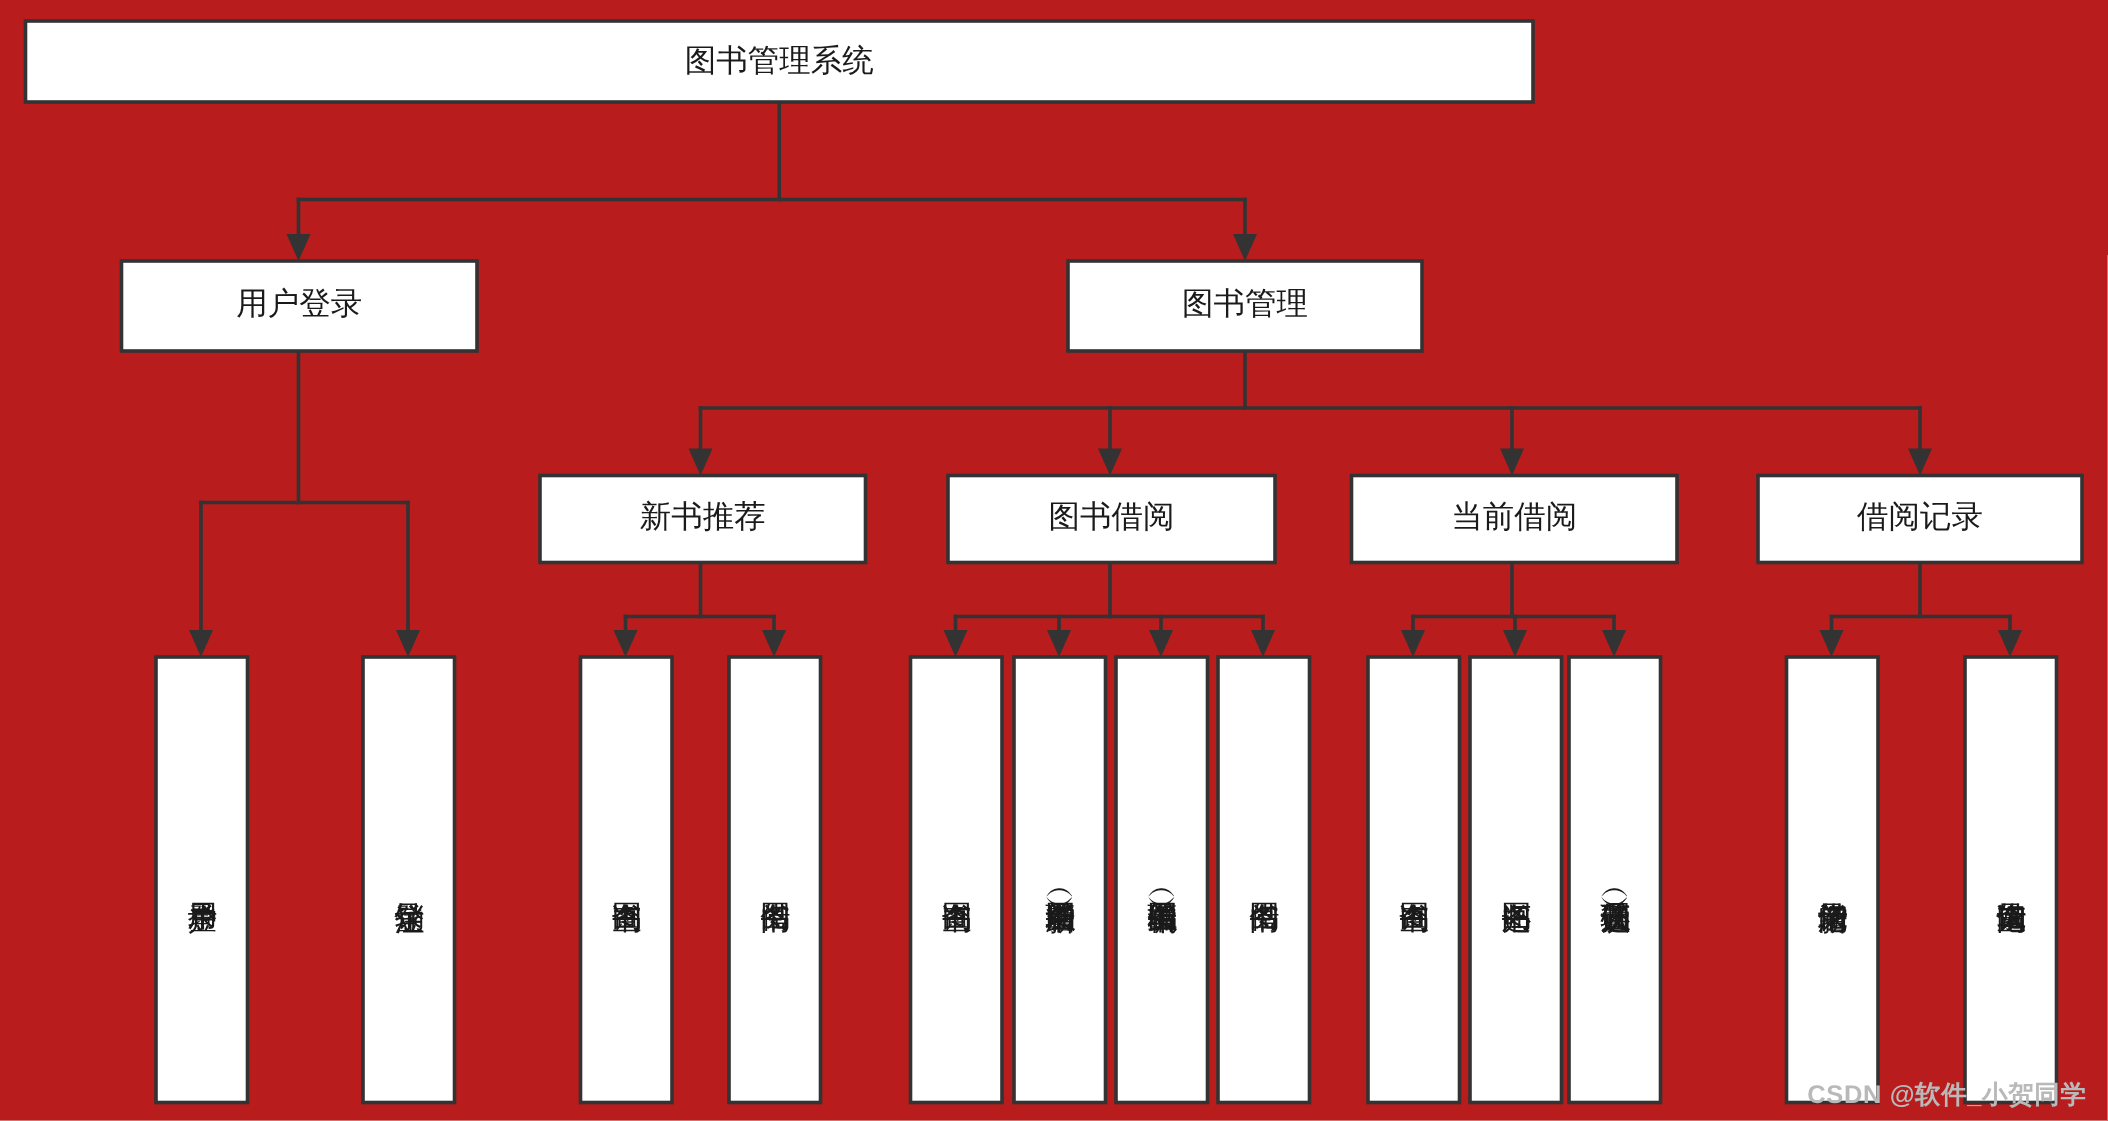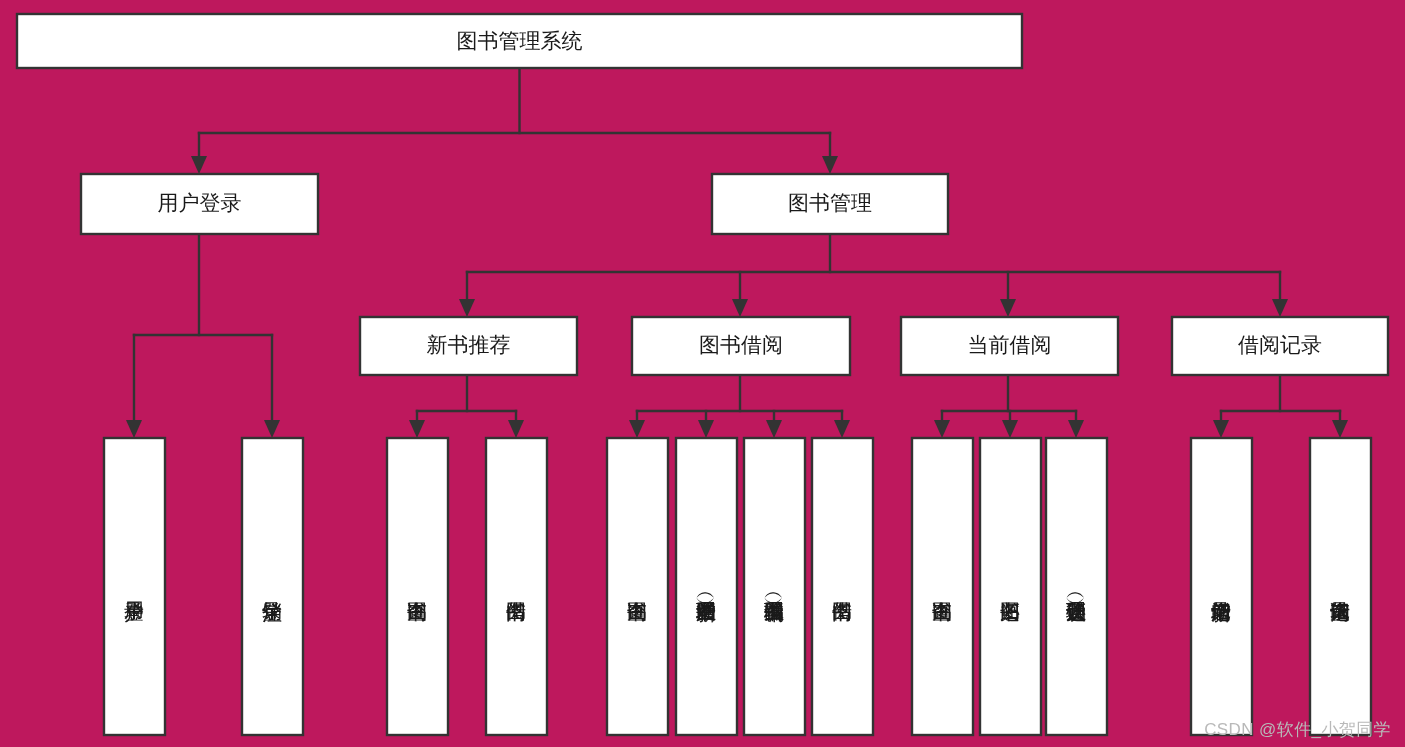--- a/index.html
+++ b/index.html
@@ -10,21 +10,21 @@
   body {
     width: 1405px;
     height: 747px;
     overflow: hidden;
     font-family: "Liberation Sans", "DejaVu Sans", sans-serif;
   }
   #diagram-root {
     position: relative;
     width: 1405px;
     height: 747px;
-    background: #be185d;
+    background: #b91c1c;
   }
   svg#tree-svg {
     position: absolute;
     left: 0;
     top: 0;
     width: 1405px;
     height: 747px;
     display: block;
   }
   .node-box {
@@ -62,20 +62,21 @@
   .watermark-text {
     position: absolute;
     right: 14px;
     bottom: 6px;
     font-family: "Liberation Sans", "DejaVu Sans", sans-serif;
     font-size: 17px;
     color: #b9b9b9;
     white-space: nowrap;
     letter-spacing: 0.4px;
     user-select: none;
+    font-weight: bold;
   }
 </style>
 </head>
 <body>
 
 <div id="diagram-root">
 
   <svg id="tree-svg" viewBox="0 0 1405 747">
 
     <g>

